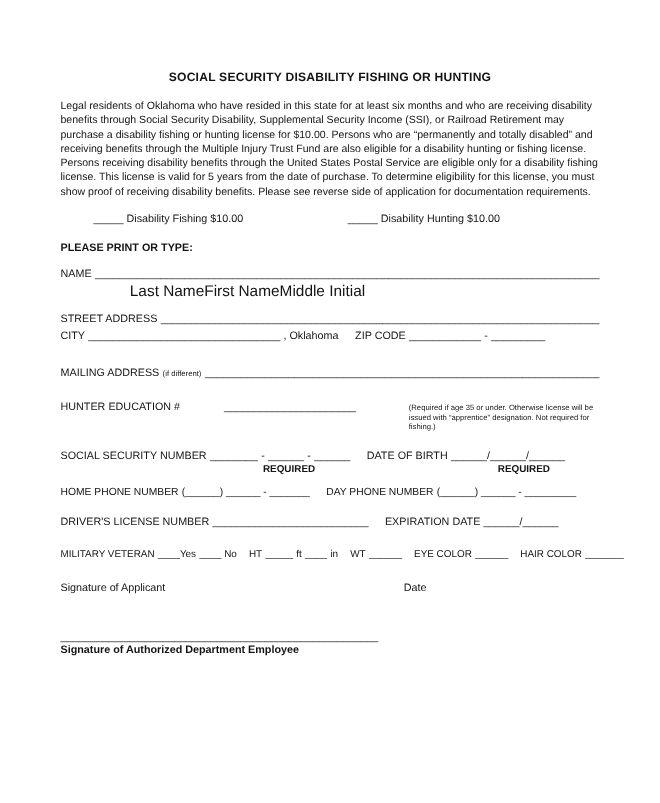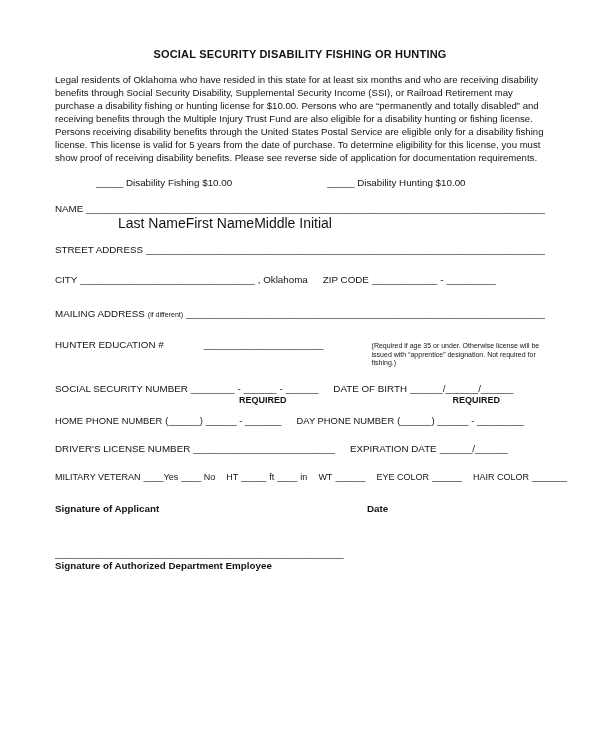--- a/index.html
+++ b/index.html
@@ -4,59 +4,59 @@
 <style>
   * { box-sizing: border-box; }
   html, body { margin: 0; padding: 0; }
   body {
     width: 600px; height: 730px;
     background: #ffffff;
     font-family: "Liberation Sans", sans-serif;
     color: #141414;
     -webkit-font-smoothing: antialiased;
   }
-  .page { width: 600px; height: 730px; background: #fff; padding: 48px 55px 10px 55px; overflow: hidden; }
+  .page { width: 600px; height: 730px; background: #fff; padding: 65px 55px 10px 55px; overflow: hidden; }
 
   .title { font-size: 11px; font-weight: bold; text-align: center; margin: 0 0 13px 0; letter-spacing: .2px; }
 
   .para { font-size: 9.6px; line-height: 13px; margin: 0 0 13px 0; }
   .bold-line { font-size: 9.8px; font-weight: bold; margin: 0 0 14px 0; }
 
   .options { display: flex; font-size: 9.8px; margin: 0 0 15px 0; }
-  .option-fishing { margin-left: 41px; text-align: right; }
+  .option-fishing { margin-left: 30px; text-align: right; }
   .option-hunting { margin-left: 95px; }
 
   .heading { font-size: 9.8px; font-weight: bold; margin: 0 0 13px 0; }
 
   .line { display: flex; align-items: baseline; gap: 3px; font-size: 9.8px; white-space: nowrap; }
   .fill { flex: 1 1 0; overflow: hidden; }
 
   .gap-md { margin-left: 8px; }
   .gap-lg { margin-left: 12px; }
 
   .sublabels { display: flex; font-size: 14px; padding: 1px 22px 0 63px; margin-bottom: 13px; }
 
-  .row-street { margin-bottom: 19px; align-items: flex-end; }
+  .row-street { margin-bottom: 4px; align-items: flex-end; }
   .row-city { margin-bottom: 23px; }
   .row-mailing { margin-bottom: 20px; }
   .row-hunter { margin-bottom: 15px; gap: 40px; }
   .row-license { margin-bottom: 18px; }
   .row-phone { margin-bottom: 17px; font-size: 9.4px; }
   .row-military { margin-bottom: 21px; font-size: 9px; }
   .row-certify { margin-bottom: 25px; }
 
   .small-note { font-size: 7px; }
   .note-block { font-size: 7px; line-height: 8.6px; white-space: normal; width: 262px; margin-left: 8px; }
 
   .req-row { display: flex; font-size: 9px; font-weight: bold; margin: 1px 0 10px 0; }
   .req-ssn { margin-left: 184px; }
   .req-dob { margin-left: 166px; }
 
   .sig-row { margin-bottom: 1px; }
-  .sig-labels { display: flex; font-size: 9.8px; font-weight: bold; margin-bottom: 34px; }
+  .sig-labels { display: flex; font-size: 9.8px; font-weight: normal; margin-bottom: 34px; }
   .sig-col { width: 274px; }
   .date-col { margin-left: 38px; }
   .sig-label-single { font-size: 9.8px; font-weight: bold; margin-top: 1px; }
 </style>
 </head>
 <body>
 
 <div class="page">
 
   <h1 class="title">SOCIAL SECURITY DISABILITY FISHING OR HUNTING</h1>
@@ -68,20 +68,21 @@
     <span class="option-fishing">
       <span>_____</span>
       <span>Disability Fishing $10.00</span>
     </span>
     <span class="option-hunting">
       <span>_____</span>
       <span>Disability Hunting $10.00</span>
     </span>
   </div>
 
+  <p class="heading">PLEASE PRINT OR TYPE:</p>
 
   <div class="line">
     <span>NAME</span>
     <span class="fill">________________________________________________________________________________________________________________________</span>
   </div>
   <div class="sublabels">
     <span>Last Name</span>
     <span>First Name</span>
     <span>Middle Initial</span>
   </div>

